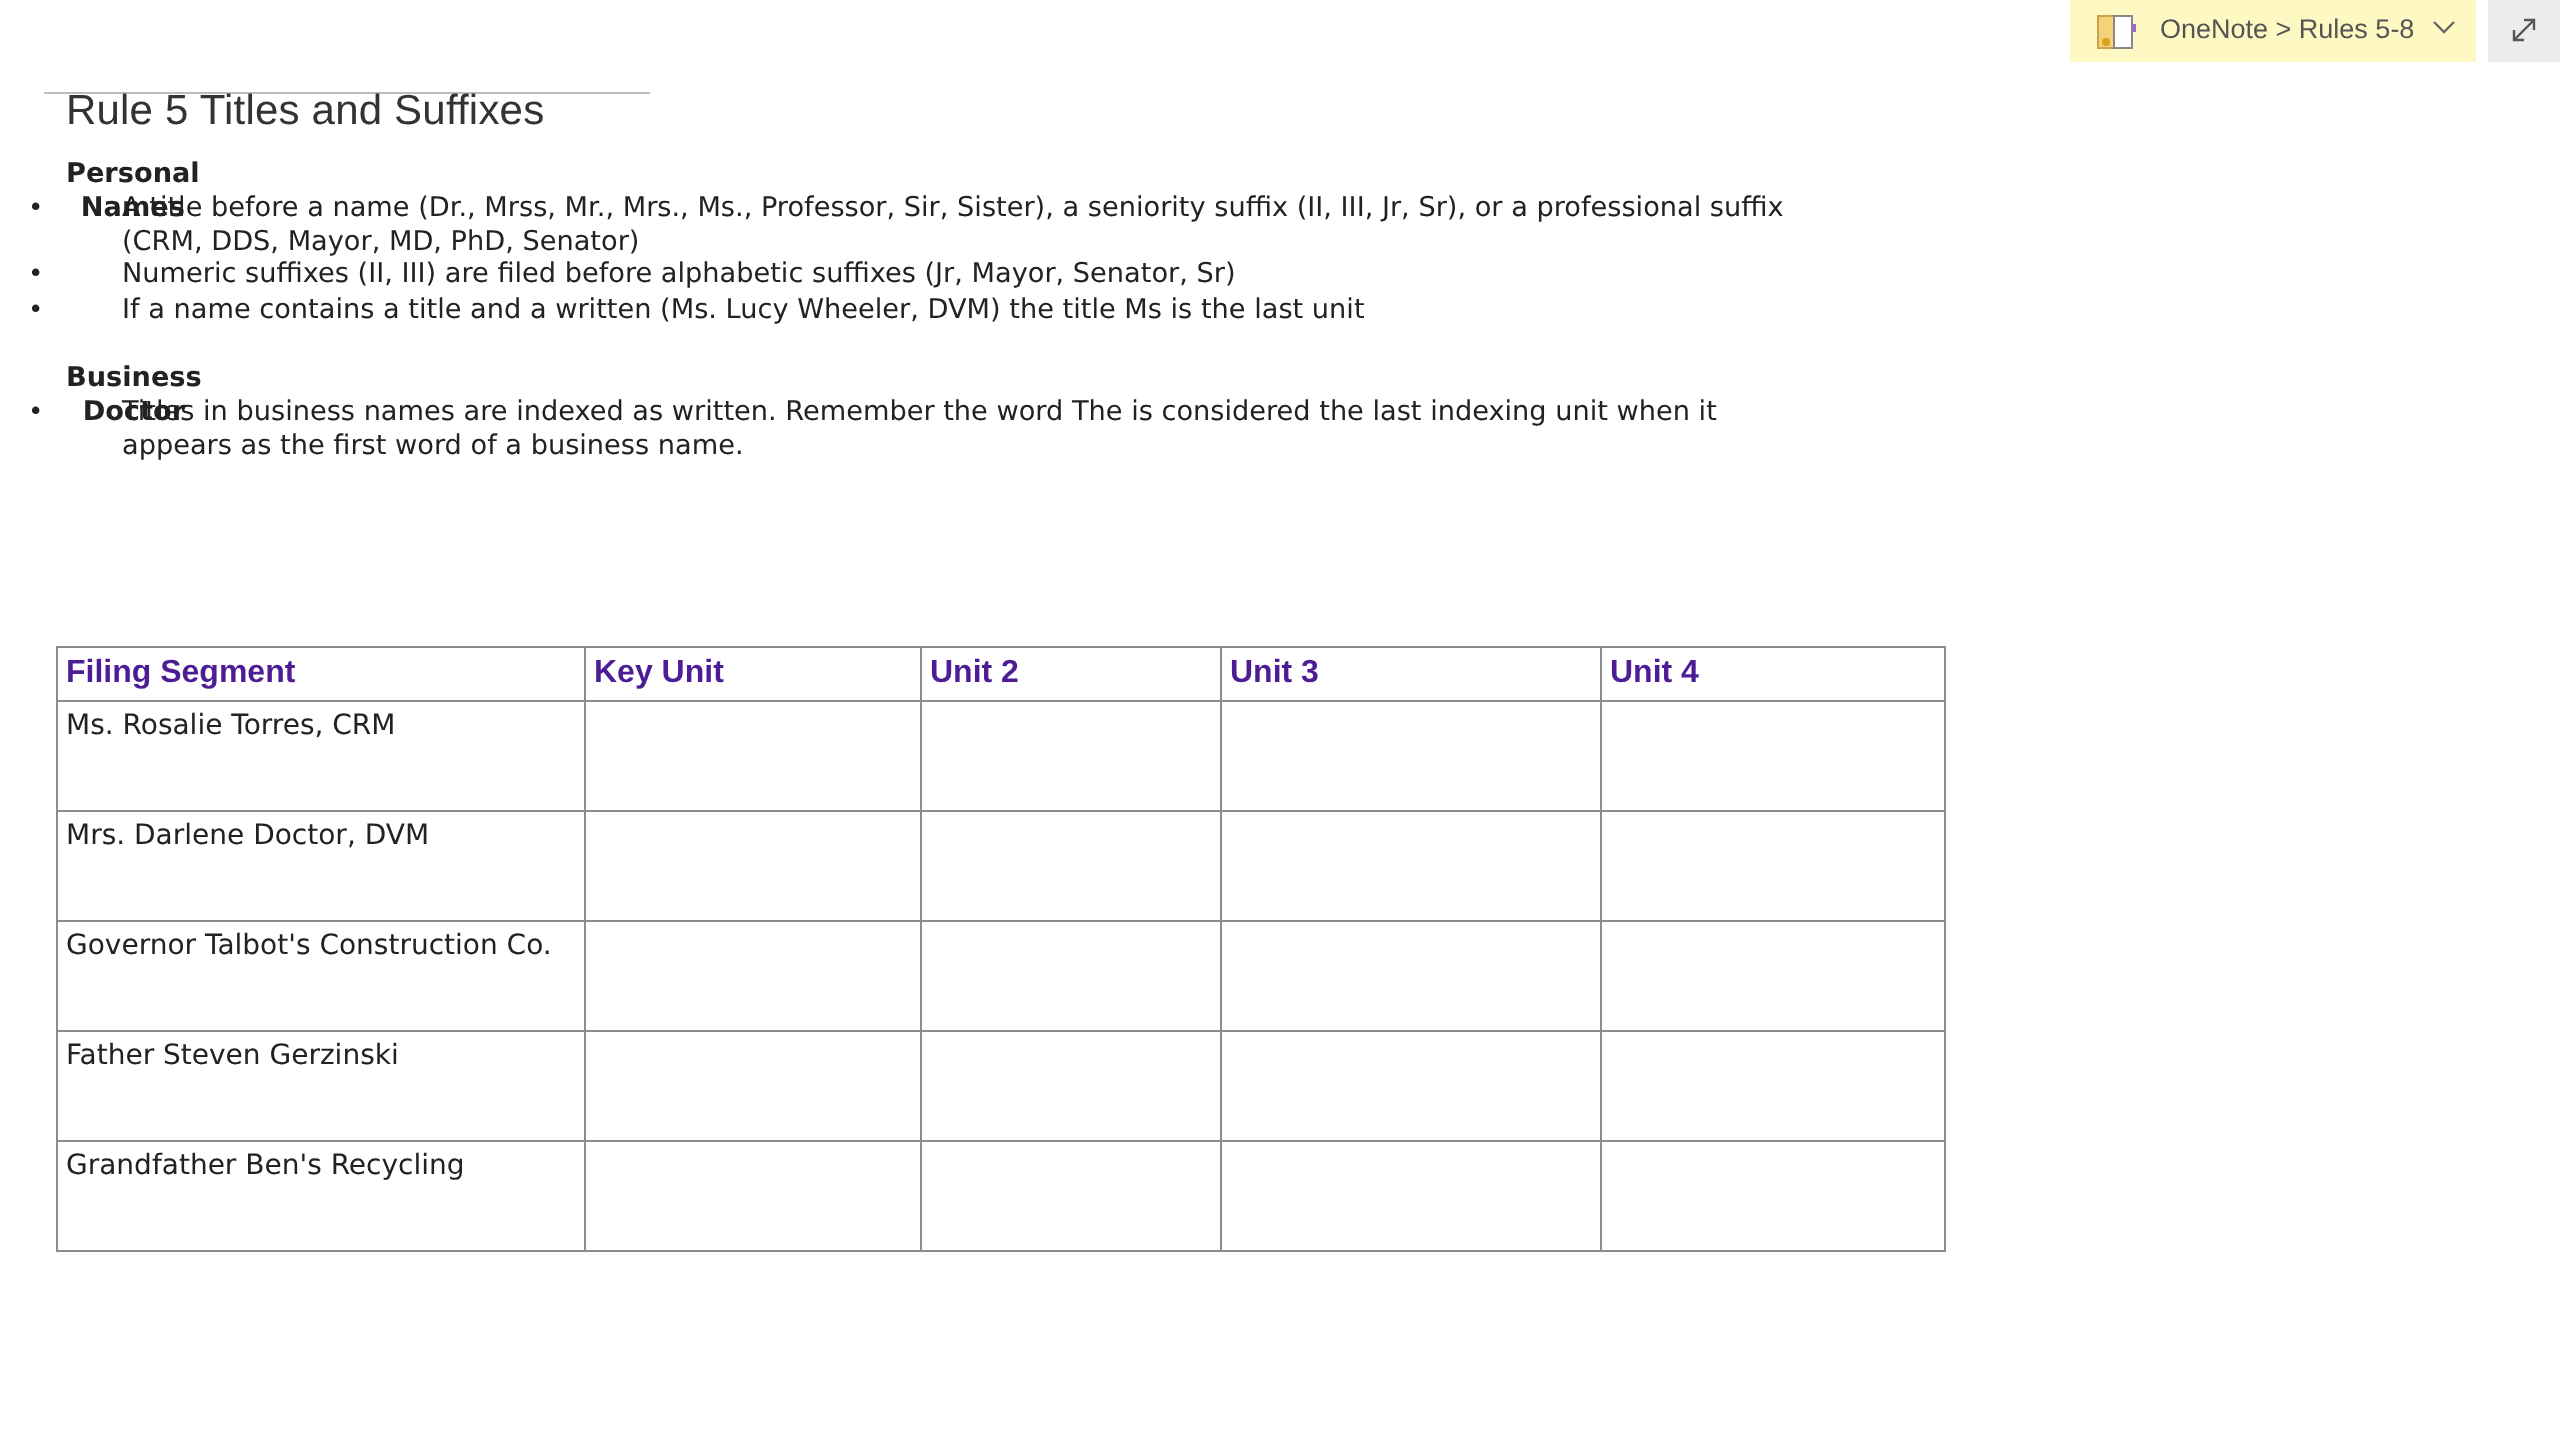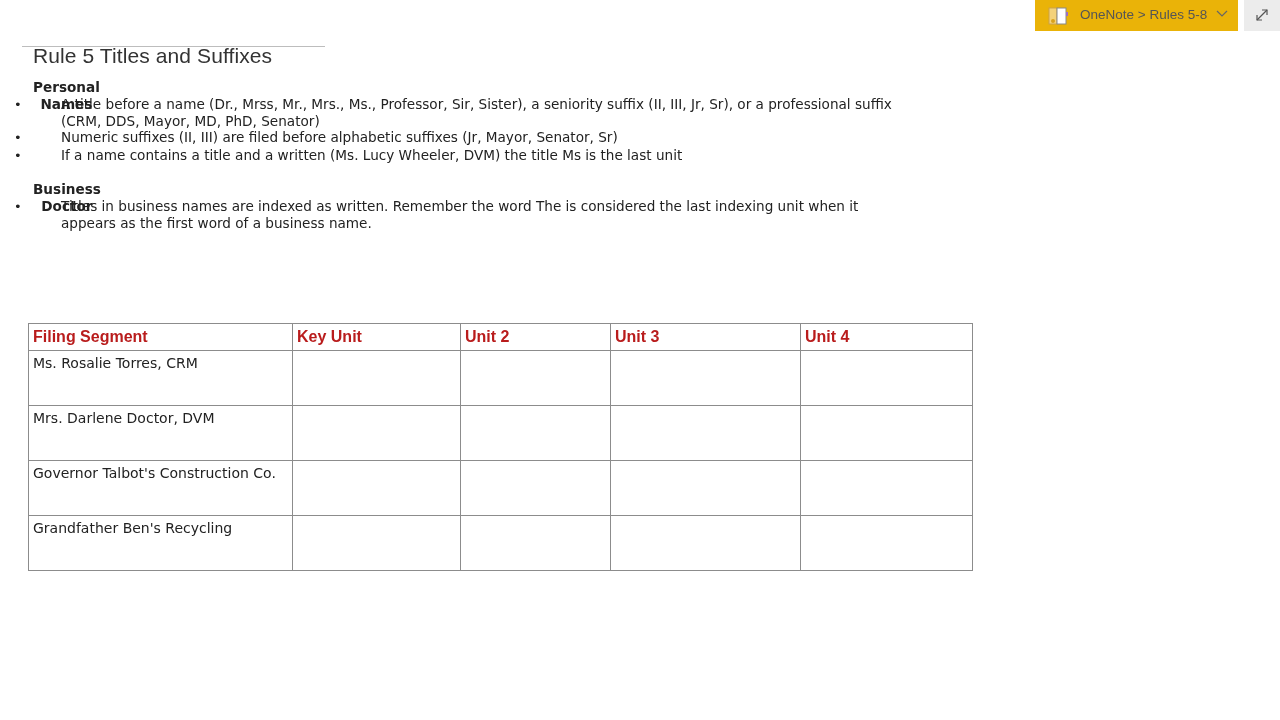--- a/index.html
+++ b/index.html
@@ -12,21 +12,21 @@
     }
     .page-title span {
       position: absolute; left: 11px; top: 3px;
       font-family: "Liberation Sans", sans-serif; font-size: 21px; color: #333;
       letter-spacing: 0.1px;
       margin-top: 27px;
     }
 
     .notebook-bar {
       position: absolute; left: 1035px; top: 0; width: 203px; height: 31px;
-      background: #eab308; display: flex; align-items: center;
+      background: #fef9c3; display: flex; align-items: center;
     }
     .nb-icon { position: absolute; left: 12px; top: 6px; width: 22px; height: 20px; }
     .nb-label {
       position: absolute; left: 45px; top: 7px;
       font-family: "Liberation Sans", sans-serif; font-size: 13.5px; color: #555;
     }
     .nb-chevron { position: absolute; left: 181px; top: 10px; width: 12px; height: 8px; }
     .expand-btn {
       position: absolute; left: 1244px; top: 0; width: 36px; height: 31px; background: #ececec;
     }
@@ -41,21 +41,21 @@
     table.filing {
       position: absolute; left: 28px; top: 323px; border-collapse: collapse;
       font-family: "DejaVu Sans", sans-serif; font-size: 14px; color: #222;
     }
     table.filing th, table.filing td {
       border: 1px solid #8c8c8c; vertical-align: top; text-align: left;
       padding: 3px 4px 0 4px;
     }
     table.filing th {
       font-family: "Liberation Sans", sans-serif; font-weight: bold; font-size: 16px;
-      height: 27px; color: #b91c1c; padding-top: 4px;
+      height: 27px; color: #4c1d95; padding-top: 4px;
     }
     table.filing td { height: 55px; padding-top: 4px; }
   </style>
 </head>
 <body>
 
 <div class="page-title">
   <span>Rule 5 Titles and Suffixes</span>
 </div>
 
@@ -123,20 +123,27 @@
       <td></td>
     </tr>
     <tr>
       <td>Governor Talbot's Construction Co.</td>
       <td></td>
       <td></td>
       <td></td>
       <td></td>
     </tr>
     <tr>
+      <td>Father Steven Gerzinski</td>
+      <td></td>
+      <td></td>
+      <td></td>
+      <td></td>
+    </tr>
+    <tr>
       <td>Grandfather Ben's Recycling</td>
       <td></td>
       <td></td>
       <td></td>
       <td></td>
     </tr>
   </tbody>
 </table>
 
 </body></html>

